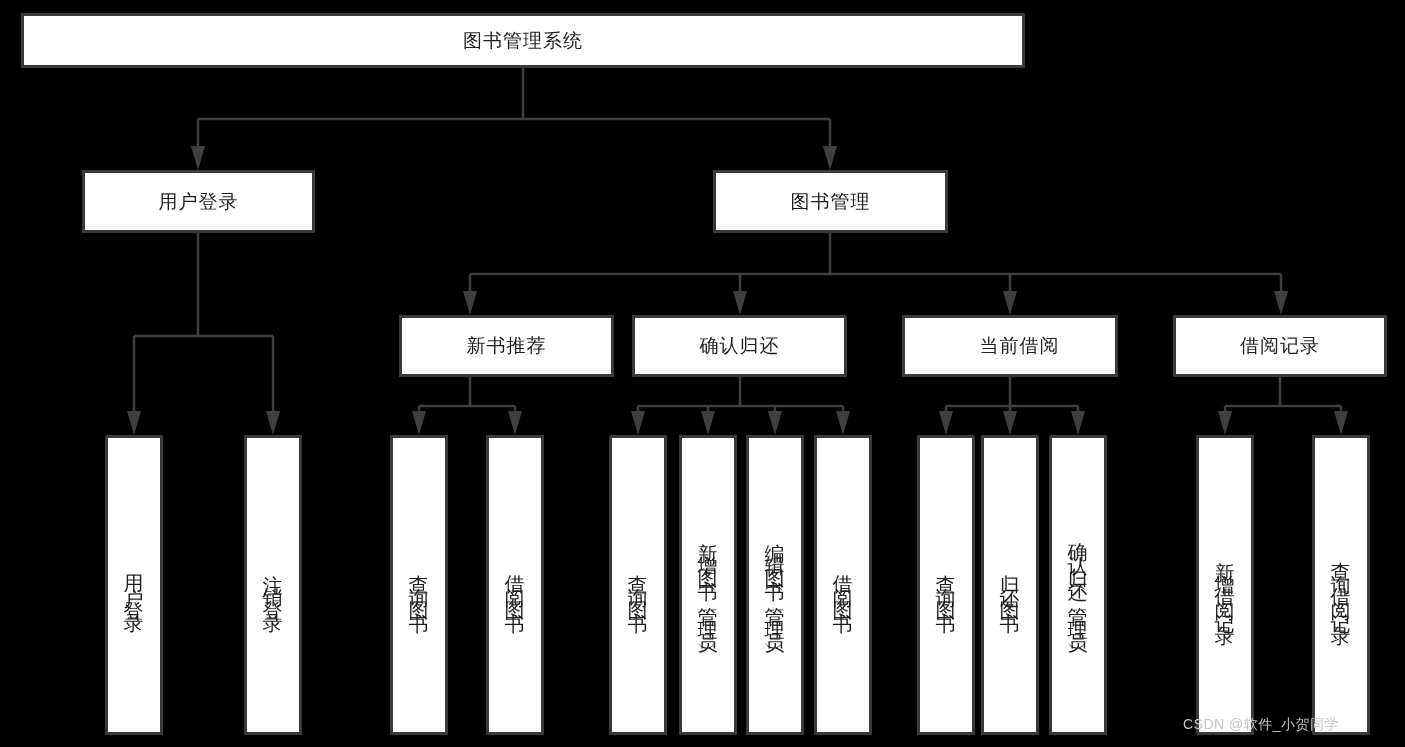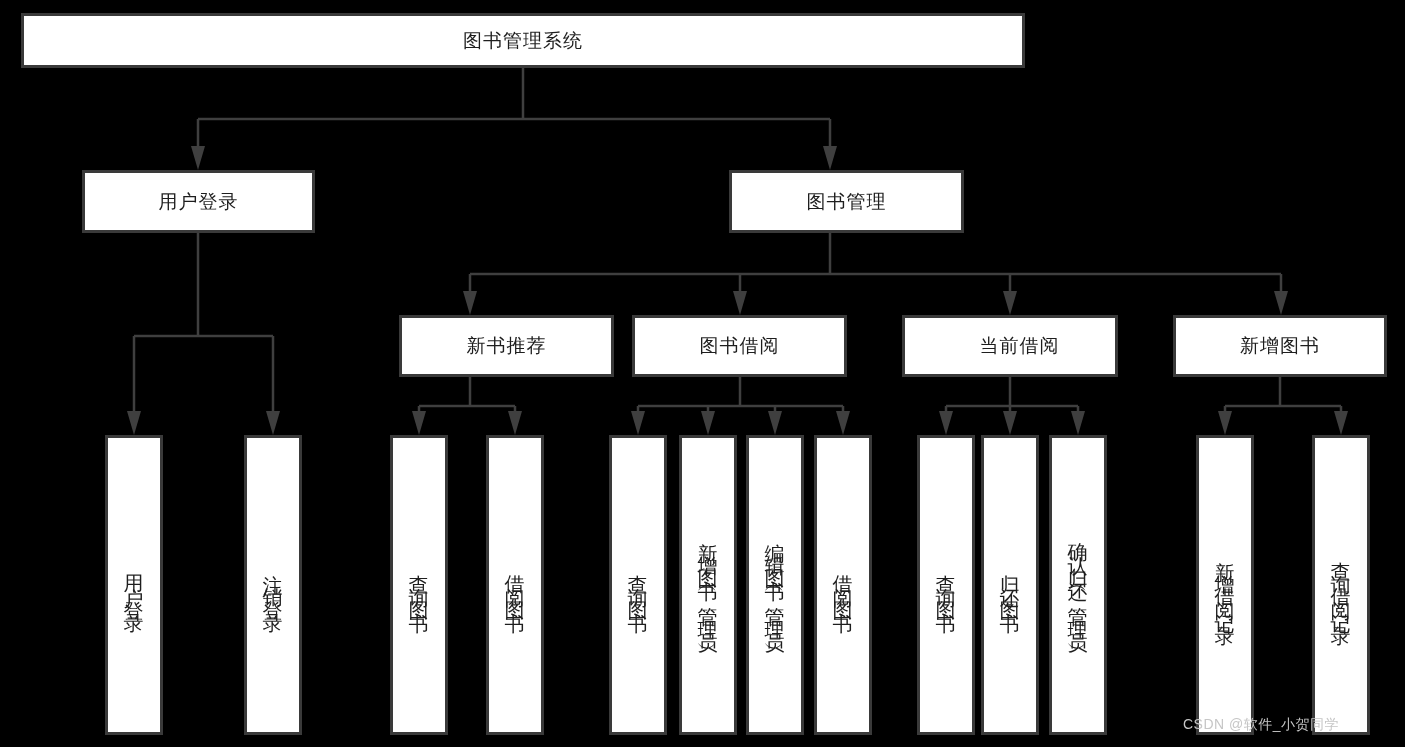--- a/index.html
+++ b/index.html
@@ -56,21 +56,21 @@
     top: 716px;
     font-size: 14px;
     color: #c6c6c6;
     letter-spacing: 0.5px;
     z-index: 5;
     white-space: nowrap;
   }
   
   .n-root  { left: 21px;   top: 13px;  width: 1004px; height: 55px; }
   .n-login { left: 82px;   top: 170px; width: 233px;  height: 63px; }
-  .n-mgmt  { left: 713px;  top: 170px; width: 235px;  height: 63px; margin-left: 16px; }
+  .n-mgmt  { left: 713px;  top: 170px; width: 235px;  height: 63px; }
   .n-rec   { left: 362px;  top: 315px; width: 215px;  height: 62px; margin-left: 37px; }
   .n-bor   { left: 632px;  top: 315px; width: 215px;  height: 62px; }
   .n-cur   { left: 902px;  top: 315px; width: 216px;  height: 62px; padding-left: 19px; }
   .n-hist  { left: 1173px; top: 315px; width: 214px;  height: 62px; }
   .lf-1  { left: 105px;  }
   .lf-2  { left: 244px;  }
   .lf-3  { left: 390px;  }
   .lf-4  { left: 486px;  }
   .lf-5  { left: 609px;  }
   .lf-6  { left: 679px;  }
@@ -126,23 +126,23 @@
       <polygon points="1334,411 1348,411 1341,435"></polygon>
     </g>
   </svg>
 
   <div class="node n-root">图书管理系统</div>
 
   <div class="node n-login">用户登录</div>
   <div class="node n-mgmt">图书管理</div>
 
   <div class="node n-rec">新书推荐</div>
-  <div class="node n-bor">图书借阅</div>
+  <div class="node n-bor">确认归还</div>
   <div class="node n-cur">当前借阅</div>
-  <div class="node n-hist">新增图书</div>
+  <div class="node n-hist">借阅记录</div>
 
   <div class="leaf lf-1">
     <span class="v-label">用户登录</span>
   </div>
   <div class="leaf lf-2">
     <span class="v-label">注销登录</span>
   </div>
 
   <div class="leaf lf-3">
     <span class="v-label">查询图书</span>

